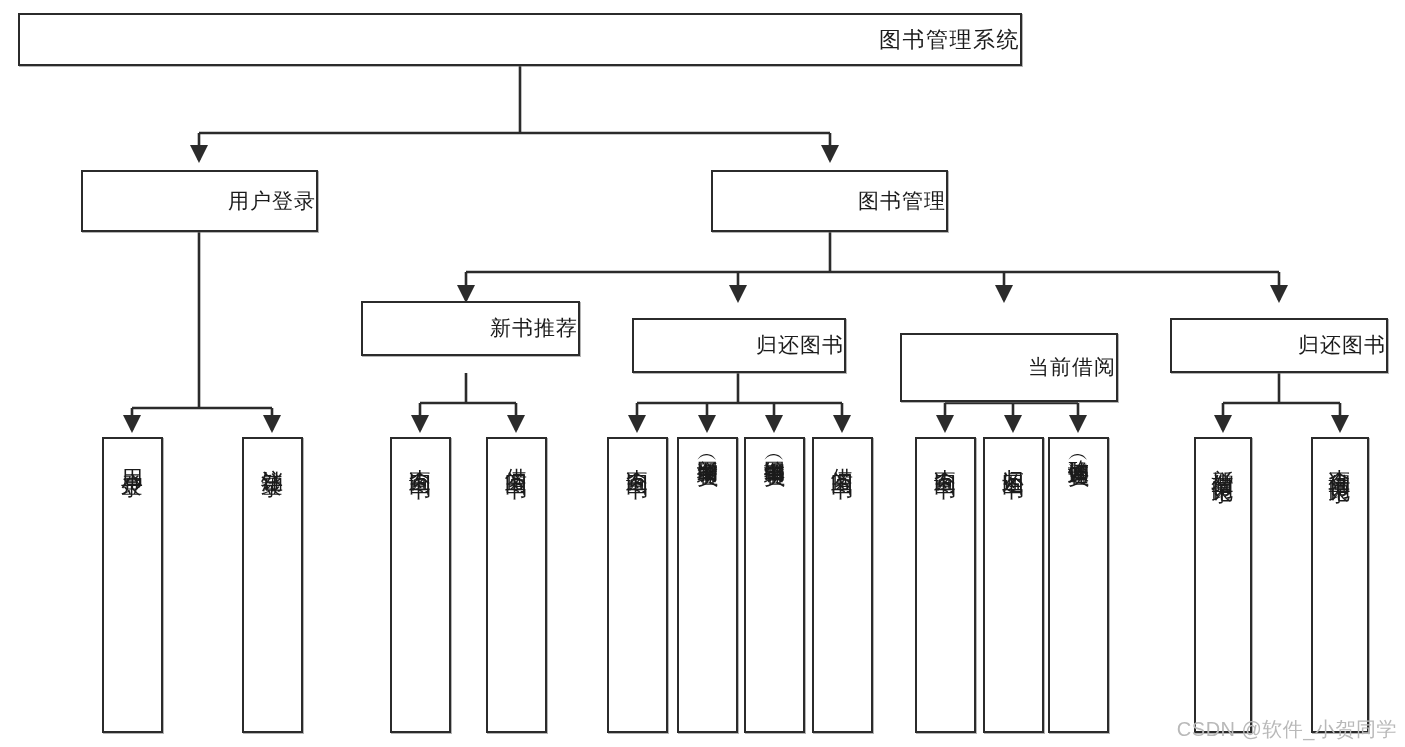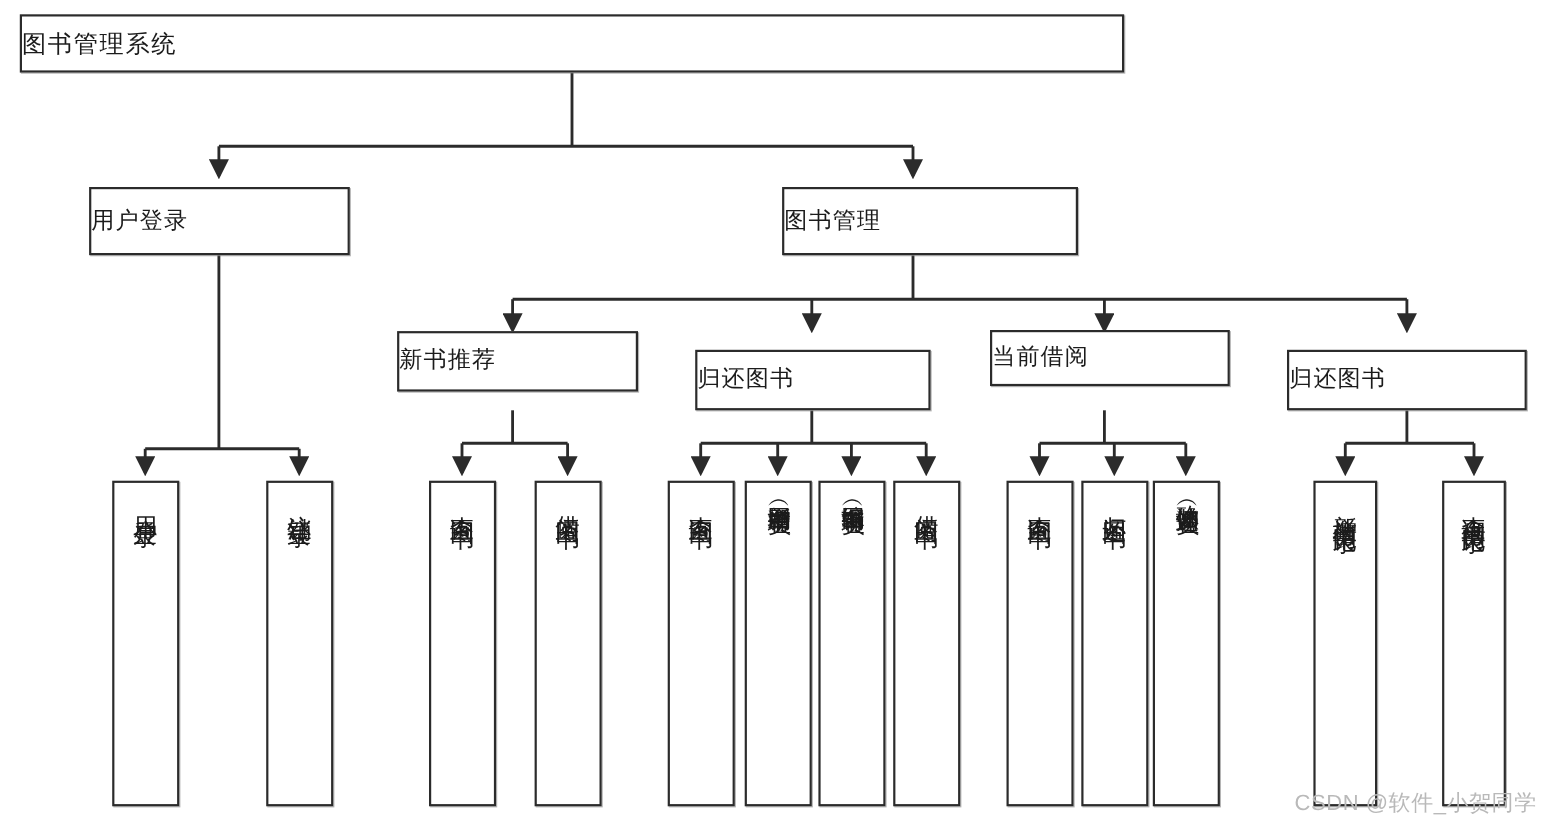--- a/index.html
+++ b/index.html
@@ -26,21 +26,21 @@
     height: 747px;
     pointer-events: none;
   }
   .node {
     position: absolute;
     box-sizing: border-box;
     border: 2px solid #2b2b2b;
     background: #ffffff;
     display: flex;
     align-items: center;
-    justify-content: flex-start;
+    justify-content: flex-end;
     color: #1a1a1a;
     box-shadow: 1px 1px 0 rgba(120,120,120,0.55);
   }
   .node .node-label {
     display: block;
     text-align: center;
     line-height: 1.18;
     color: #1b1b1b;
   }
   
@@ -140,31 +140,31 @@
     </g>
   </svg>
 
   <div class="node horizontal root" style="left:18px; top:13px; width:1004px; height:53px;">
     <span class="node-label">图书管理系统</span>
   </div>
 
   <div class="node horizontal" style="left:81px; top:170px; width:237px; height:62px;">
     <span class="node-label">用户登录</span>
   </div>
-  <div class="node horizontal" style="left:711px; top:170px; width:269px; height:62px;">
+  <div class="node horizontal" style="left:711px; top:170px; width:237px; height:62px;">
     <span class="node-label">图书管理</span>
   </div>
 
   <div class="node horizontal" style="left:361px; top:301px; width:219px; height:55px;">
     <span class="node-label">新书推荐</span>
   </div>
   <div class="node horizontal" style="left:632px; top:318px; width:214px; height:55px;">
     <span class="node-label">归还图书</span>
   </div>
-  <div class="node horizontal" style="left:900px; top:300px; width:218px; height:51px;">
+  <div class="node horizontal" style="left:900px; top:333px; width:218px; height:69px;">
     <span class="node-label">当前借阅</span>
   </div>
   <div class="node horizontal" style="left:1170px; top:318px; width:218px; height:55px;">
     <span class="node-label">归还图书</span>
   </div>
 
   <div class="node vertical" style="left:102px; top:437px; width:61px; height:296px;">
     <span class="node-label">用户登录</span>
   </div>
   <div class="node vertical" style="left:242px; top:437px; width:61px; height:296px;">

